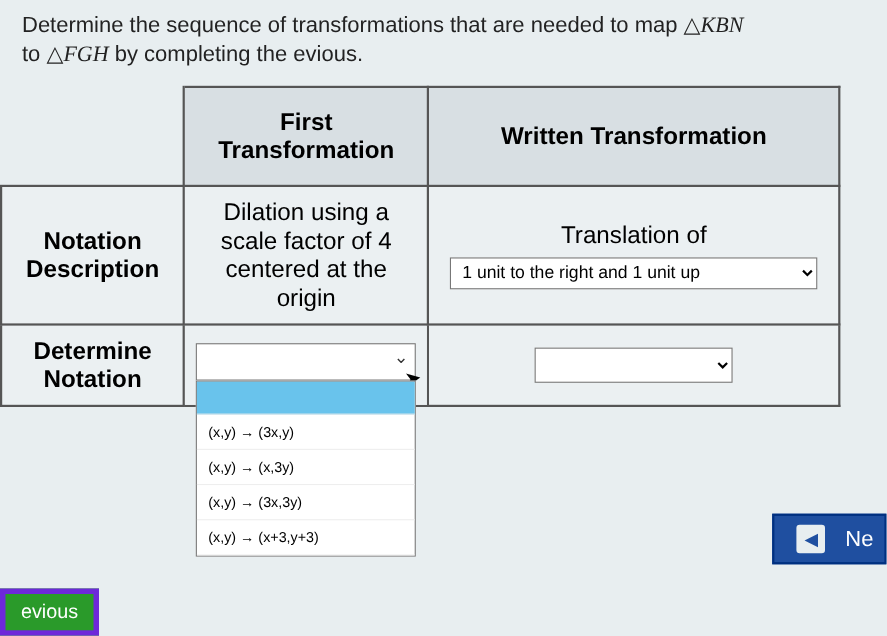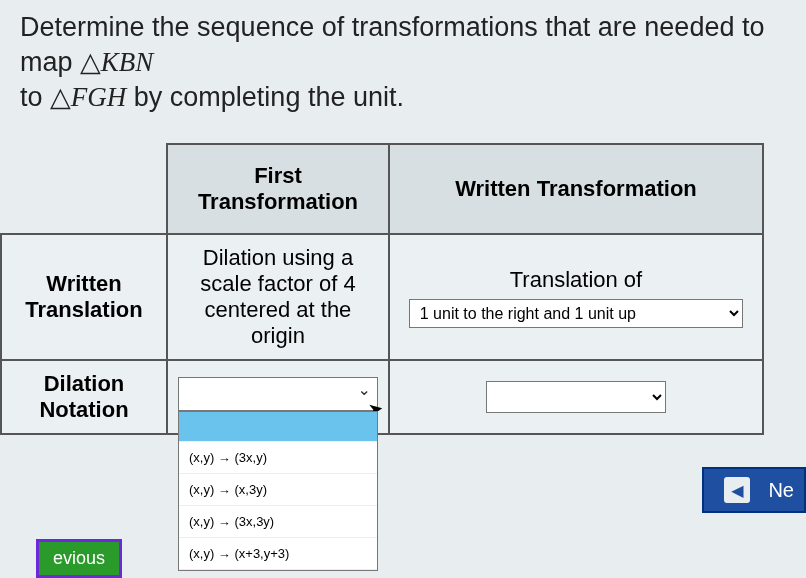--- a/index.html
+++ b/index.html
@@ -5,22 +5,22 @@
     * { box-sizing: border-box; margin: 0; padding: 0; }
     body {
       font-family: Arial, sans-serif;
       background: #e8eef0;
       width: 806px;
       height: 578px;
       overflow: hidden;
       position: relative;
     }
     .question-text {
-      padding: 10px 20px 28px 20px;
-      font-size: 27px;
+      padding: 10px 20px 16px 20px;
+      font-size: 20px;
       color: #222;
       line-height: 1.3;
     }
     .math-tri { font-family: 'Times New Roman', serif; font-style: italic; }
     .math-sym { font-family: 'Times New Roman', serif; }
     table.main {
       border-collapse: collapse;
       margin-left: 0;
       width: 764px;
     }
@@ -125,54 +125,53 @@
       margin-right: 8px;
     }
     .prev-btn {
       position: absolute;
       left: 0;
       bottom: 0;
       background: #2a9a2a;
       color: #fff;
       padding: 6px 14px;
       font-size: 18px;
-      border: 3px solid #6d28d9;
-      margin-left: 36px;
+      border: 5px solid #6d28d9;
     }
   </style>
 </head>
 <body>
 
 <div class="question-text">
   <span>Determine the sequence of transformations that are needed to map </span>
   <span class="math-sym">△<span class="math-tri">KBN</span></span><br>
   <span>to </span>
   <span class="math-sym">△<span class="math-tri">FGH</span></span>
-  <span> by completing the unit.</span>
+  <span> by completing the evious.</span>
 </div>
 
 <table class="main">
   <tbody>
       <tr>
     <th class="corner" style="border-top:2px solid transparent;border-left:2px solid transparent;background:#e8eef0;"></th>
     <th class="col1">First Transformation</th>
     <th class="col2">Written Transformation</th>
   </tr>
   <tr>
-    <td class="rowhead">Written Translation</td>
+    <td class="rowhead">Notation Description</td>
     <td class="col1">Dilation using a scale factor of 4 centered at the origin</td>
     <td class="col2">
       <div style="margin-bottom:6px;">Translation of</div>
       <select class="inline">
         <option>1 unit to the right and 1 unit up</option>
       </select>
     </td>
   </tr>
   <tr>
-    <td class="rowhead" style="height:70px;">Dilation Notation</td>
+    <td class="rowhead" style="height:70px;">Determine Notation</td>
     <td class="col1" style="position:relative;">
       <div class="dropdown-wrap">
         <div class="dropdown-box">
           <span class="cursor">➤</span>
         </div>
         <div class="dropdown-list">
           <div class="opt blankhl"></div>
           <div class="opt">(x,y) → (3x,y)</div>
           <div class="opt">(x,y) → (x,3y)</div>
           <div class="opt">(x,y) → (3x,3y)</div>

